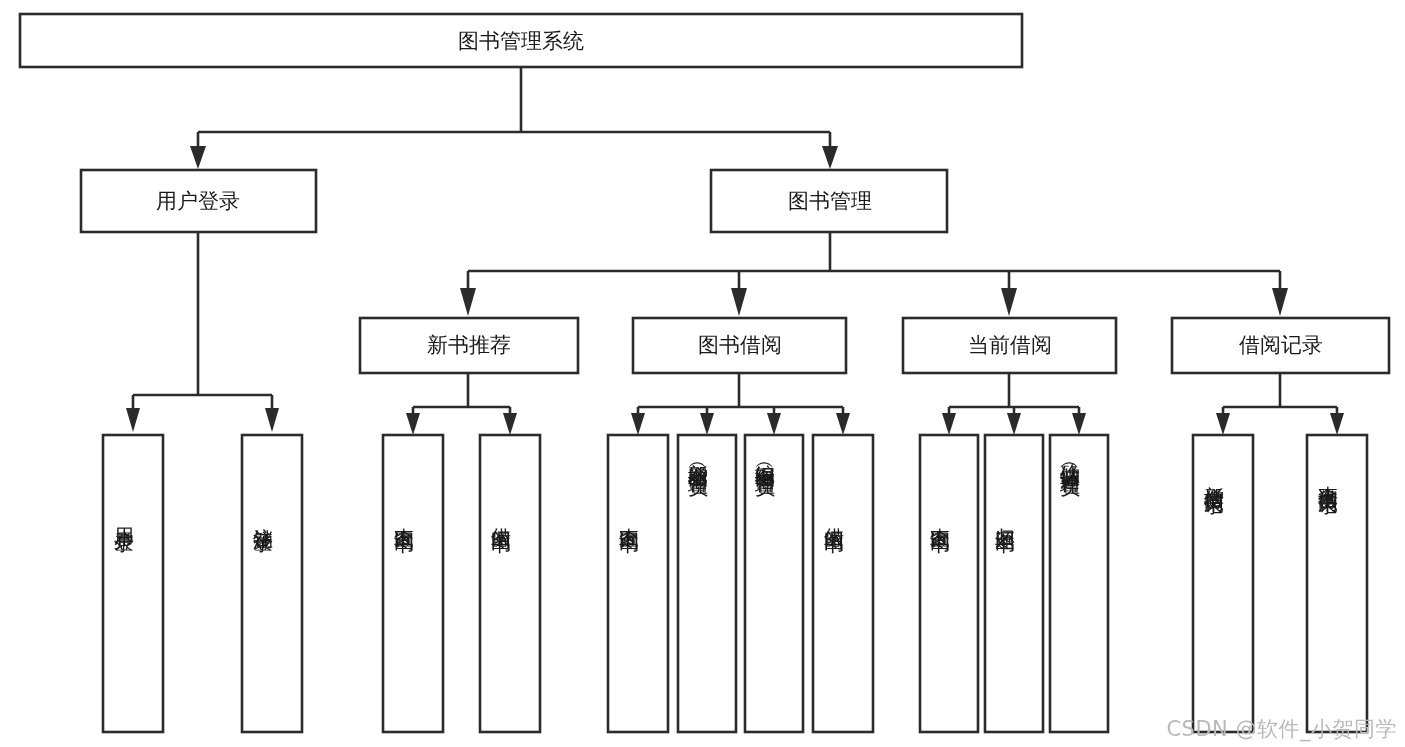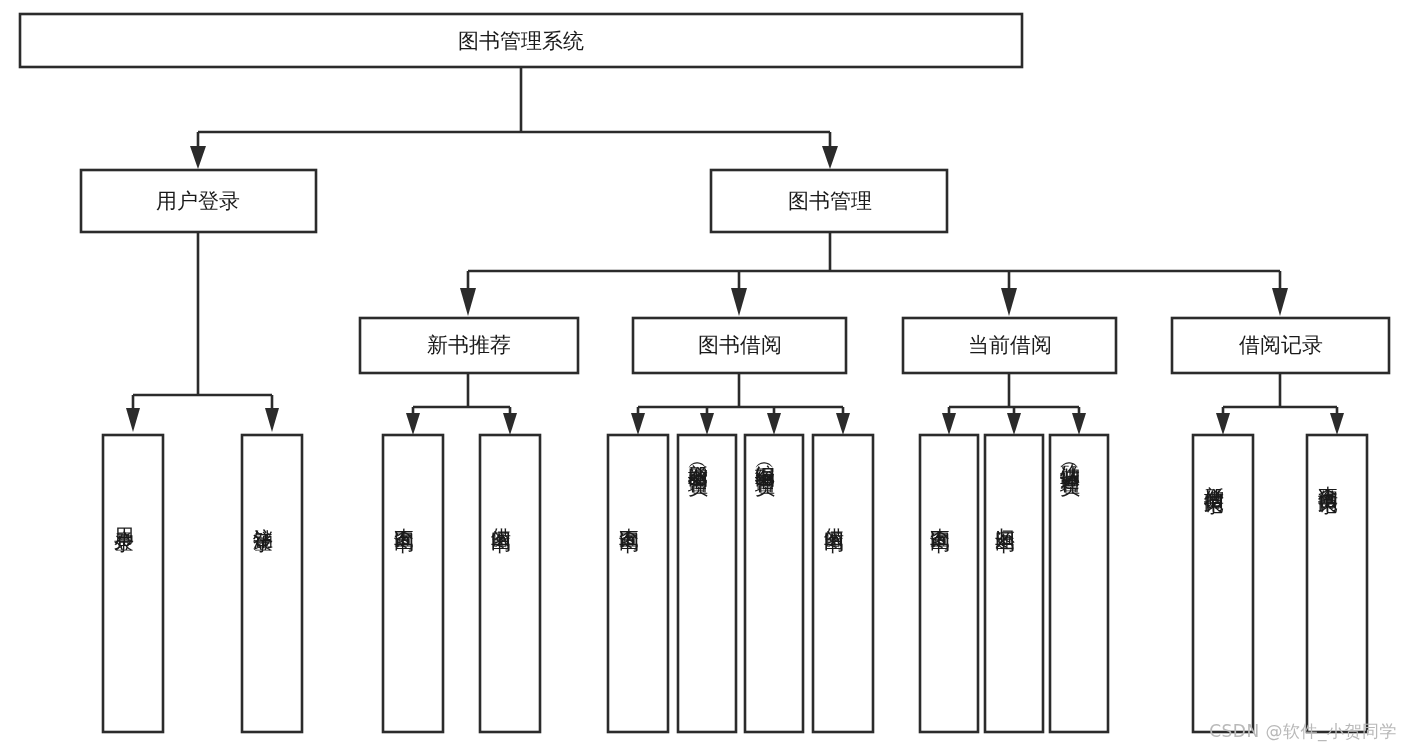--- a/index.html
+++ b/index.html
@@ -61,21 +61,21 @@
     color: #1a1a1a;
     white-space: nowrap;
     text-align: left;
     pointer-events: none;
   }
   .watermark {
     position: absolute;
     right: 8px;
     bottom: 4px;
     font-family: "DejaVu Sans", "Liberation Sans", sans-serif;
-    font-size: 17px;
+    font-size: 21px;
     color: #b9b9b9;
     white-space: nowrap;
     letter-spacing: 0.5px;
   }
 </style>
 </head>
 <body>
 
 <div id="diagram-root">
 

